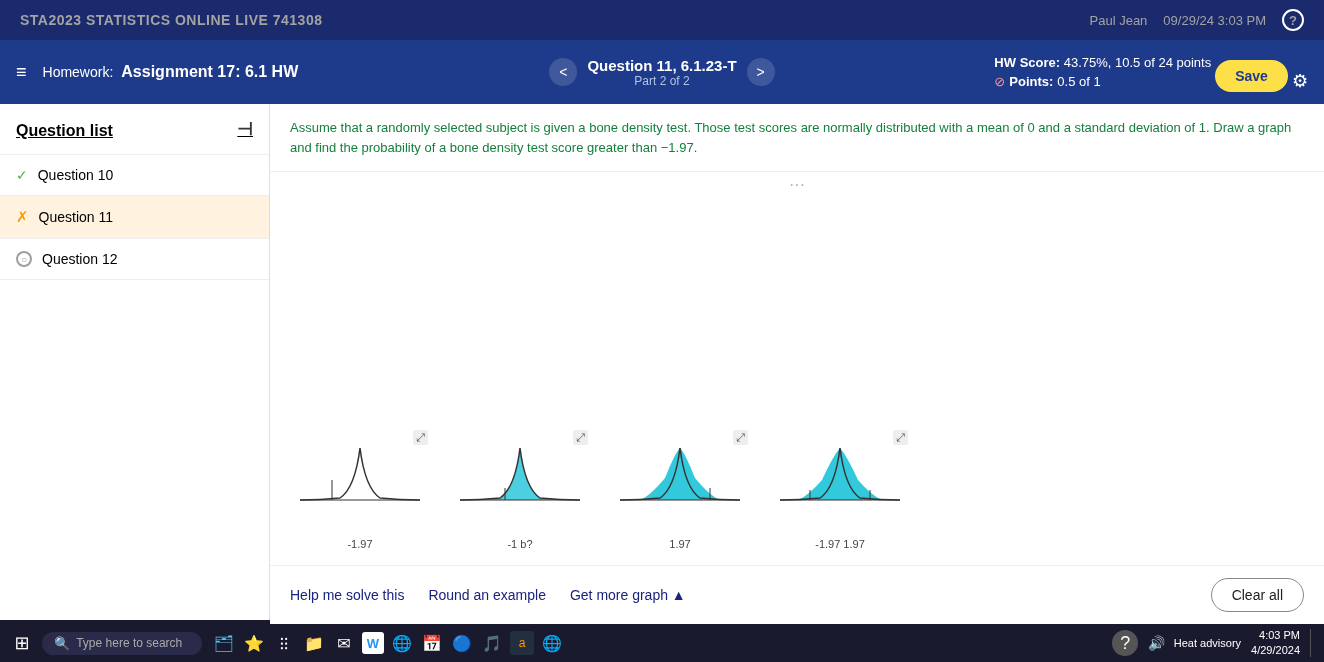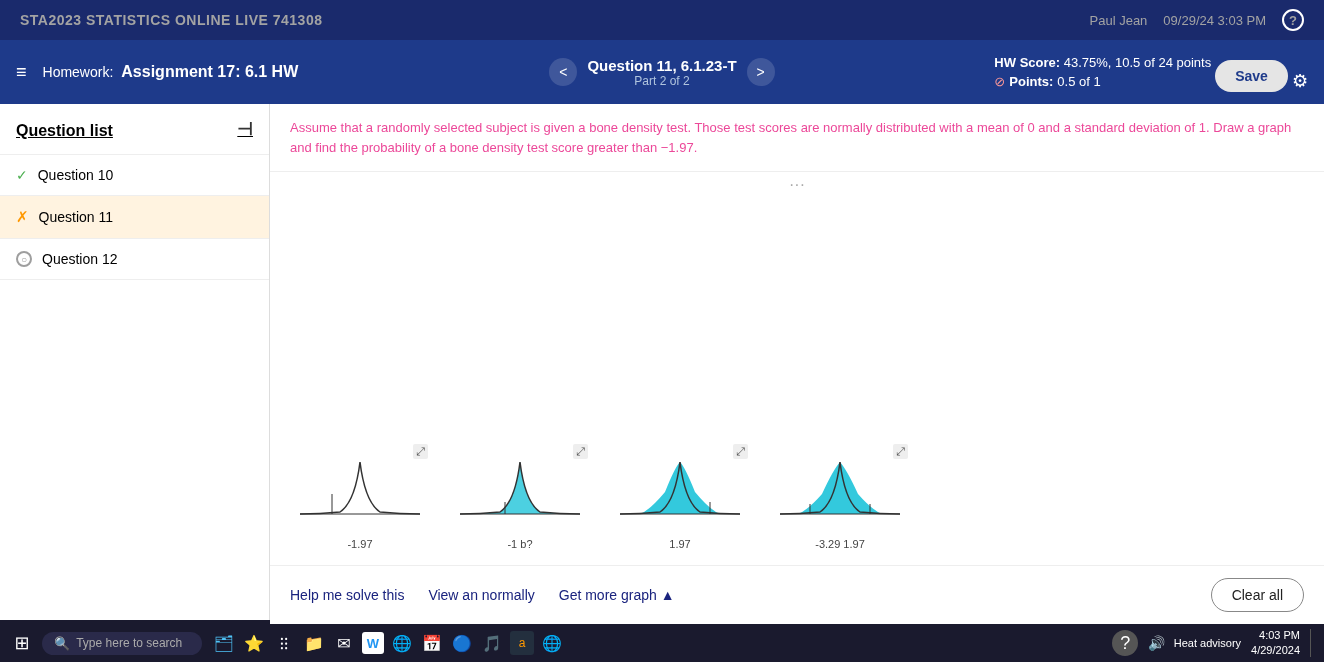--- a/index.html
+++ b/index.html
@@ -61,21 +61,21 @@
     .nav-question .q-title { font-weight: bold; font-size: 15px; }
     .nav-question .q-sub { font-size: 12px; color: #b0c4de; }
     .nav-right {
       flex: 1; display: flex; align-items: flex-end; justify-content: flex-end; gap: 4px;
     }
     .hw-score { font-size: 13px; line-height: 1.5; }
     .hw-score .score-label { font-weight: bold; }
     .points-row { display: flex; align-items: center; gap: 4px; }
     .no-credit-icon { color: #ff9999; font-size: 13px; }
     .save-btn {
-      background: #e5e5e5; color: #1e3a8a; border: none; border-radius: 20px;
+      background: #fde047; color: #1e3a8a; border: none; border-radius: 20px;
       padding: 8px 20px; font-weight: bold; font-size: 14px; cursor: pointer;
     }
     .gear-icon { font-size: 18px; cursor: pointer; }
 
     
     .main-content {
       display: flex;
       height: calc(662px - 44px - 64px - 38px);
       background: #f0f0f0;
     }
@@ -112,21 +112,21 @@
     .question-area {
       flex: 1;
       display: flex;
       flex-direction: column;
       overflow: hidden;
       background: white;
     }
     .question-text {
       padding: 14px 20px;
       font-size: 13px;
-      color: #ec4899;
+      color: #15803d;
       border-bottom: 1px solid #eee;
       line-height: 1.5;
     }
 
     
     .graphs-container {
       padding: 16px 20px;
       display: flex;
       gap: 20px;
       align-items: flex-end;
@@ -141,21 +141,21 @@
     .graph-wrapper {
       position: relative;
       width: 140px; height: 90px;
     }
     .expand-icon {
       position: absolute; top: 2px; right: 2px;
       font-size: 11px; color: #555; background: #eee; border-radius: 2px;
       padding: 1px 3px; cursor: pointer;
     }
     .graph-label {
-      font-size: 11px; color: #444; margin-top: 6px;
+      font-size: 11px; color: #444; margin-top: 20px;
     }
 
     svg.graph-svg { width: 140px; height: 80px; }
 
     
     .probability-section {
       padding: 10px 20px 6px;
       font-size: 13px;
     }
     .prob-input {
@@ -344,37 +344,37 @@
           <span class="expand-icon">⤢</span>
           <svg class="graph-svg" viewBox="0 0 140 80">
 
             <path d="M28,72 Q38,68 52,52 Q63,28 70,20 Q77,28 88,52 Q102,68 112,72 Z" fill="#00bcd4" stroke="none" opacity="0.8"></path>
             <path d="M10,72 Q30,72 50,70 Q65,60 70,20 Q75,60 90,70 Q110,72 130,72" fill="none" stroke="#333" stroke-width="1.5"></path>
             <line x1="10" y1="72" x2="130" y2="72" stroke="#333" stroke-width="1"></line>
             <line x1="40" y1="72" x2="40" y2="62" stroke="#333" stroke-width="1"></line>
             <line x1="100" y1="72" x2="100" y2="62" stroke="#333" stroke-width="1"></line>
           </svg>
         </div>
-        <span class="graph-label">-3.29  1.97</span>
+        <span class="graph-label">-1.97  1.97</span>
       </div>
 
     </div>
 
     <div class="probability-section">
       <span>The probability is</span>
       <input class="prob-input" type="text" value="" style="">
       <div class="prob-note">(Round to four decimal places as needed.)</div>
     </div>
 
   </div>
 </div>
 
 <div class="bottom-bar">
   <a class="bottom-link">Help me solve this</a>
-  <a class="bottom-link">View an normally</a>
+  <a class="bottom-link">Round an example</a>
   <a class="bottom-link">Get more graph ▲</a>
   <div class="bottom-actions">
     <button class="clear-btn">Clear all</button>
   </div>
 </div>
 
 <div class="taskbar">
   <div class="taskbar-start">
     <span style="color:white; font-size:18px;">⊞</span>
   </div>

